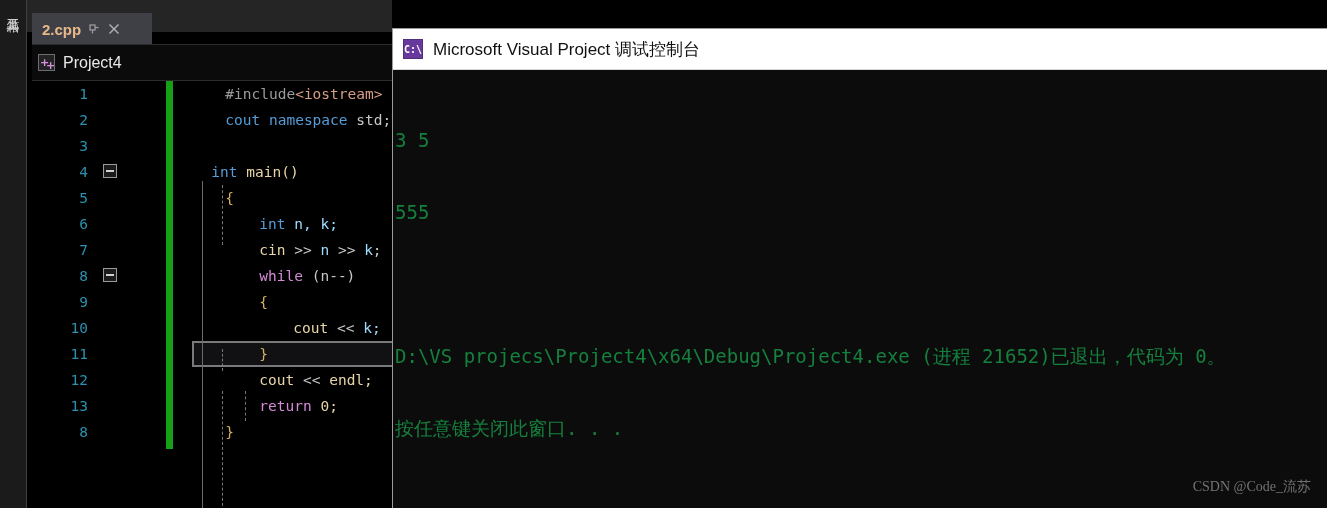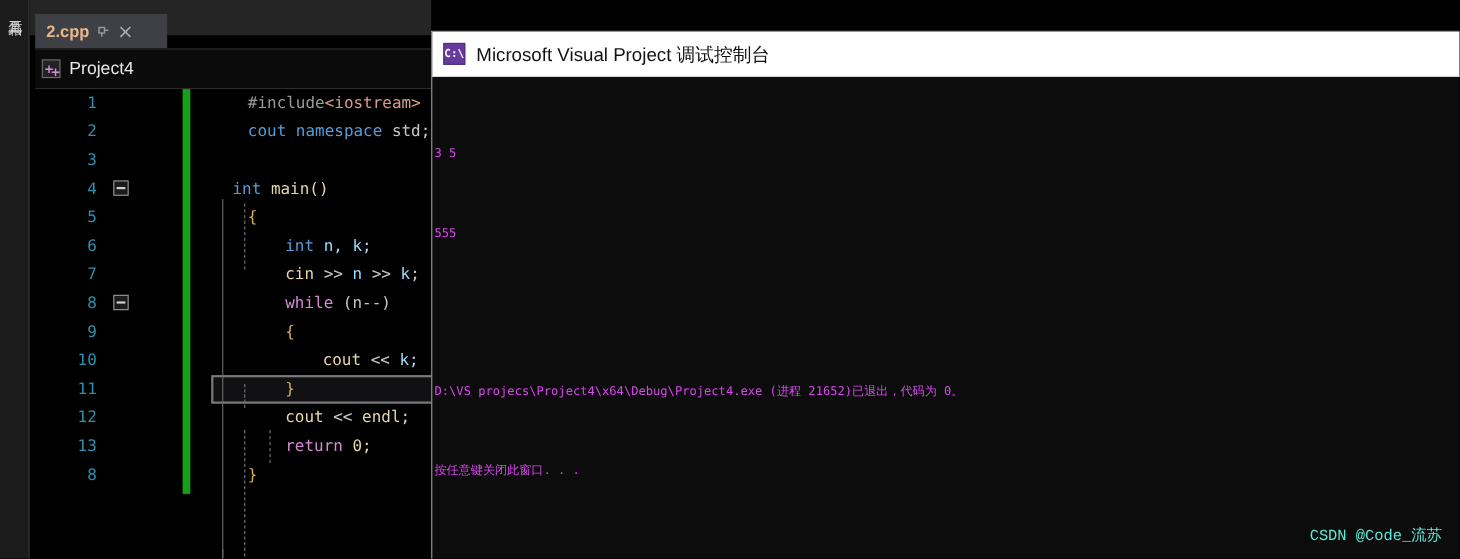--- a/index.html
+++ b/index.html
@@ -260,38 +260,38 @@
   }
   .console-title-text {
     color: #111111;
     font-size: 17px;
     font-family: "Liberation Sans", sans-serif;
     white-space: nowrap;
   }
   .console-body {
     padding: 10px 0 0 2px;
     font-family: "DejaVu Sans Mono", monospace;
-    font-size: 11px;
+    font-size: 19px;
     line-height: 24px;
-    color: #d946ef;
+    color: #15803d;
     white-space: pre;
     position: relative;
     height: 438px;
     overflow: hidden;
   }
   .console-line { white-space: pre; }
   .console-line.blank { height: 24px; }
 
   .watermark {
     position: absolute;
     right: 16px;
     bottom: 12px;
-    color: #5eead4;
+    color: #737373;
     font-size: 14px;
-    font-family: Liberation Mono, monospace;
+    font-family: Liberation Serif, serif;
     white-space: nowrap;
   }
 </style>
 </head>
 <body>
 
 <div id="root">
 
   <div class="vs-toolbox-strip">
     <div class="vs-toolbox-label">工具箱</div>

